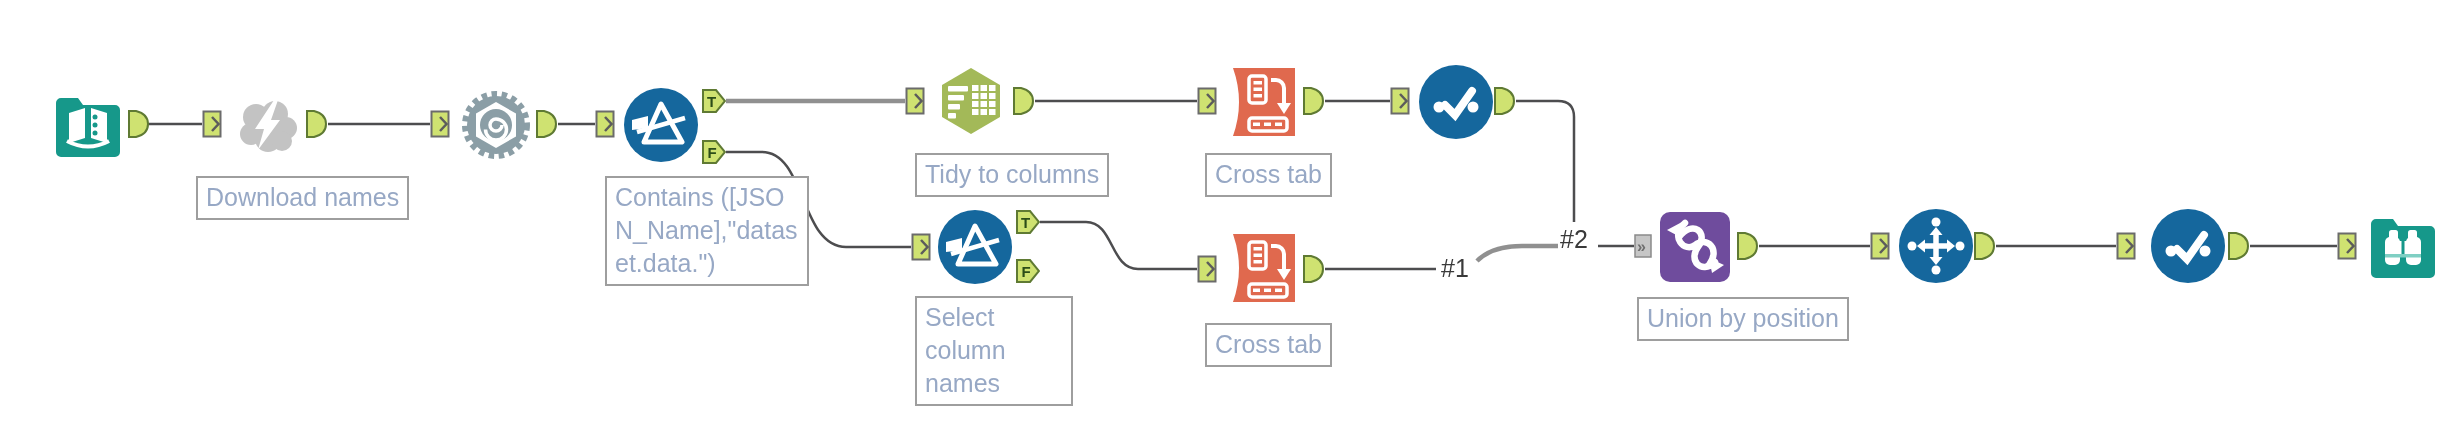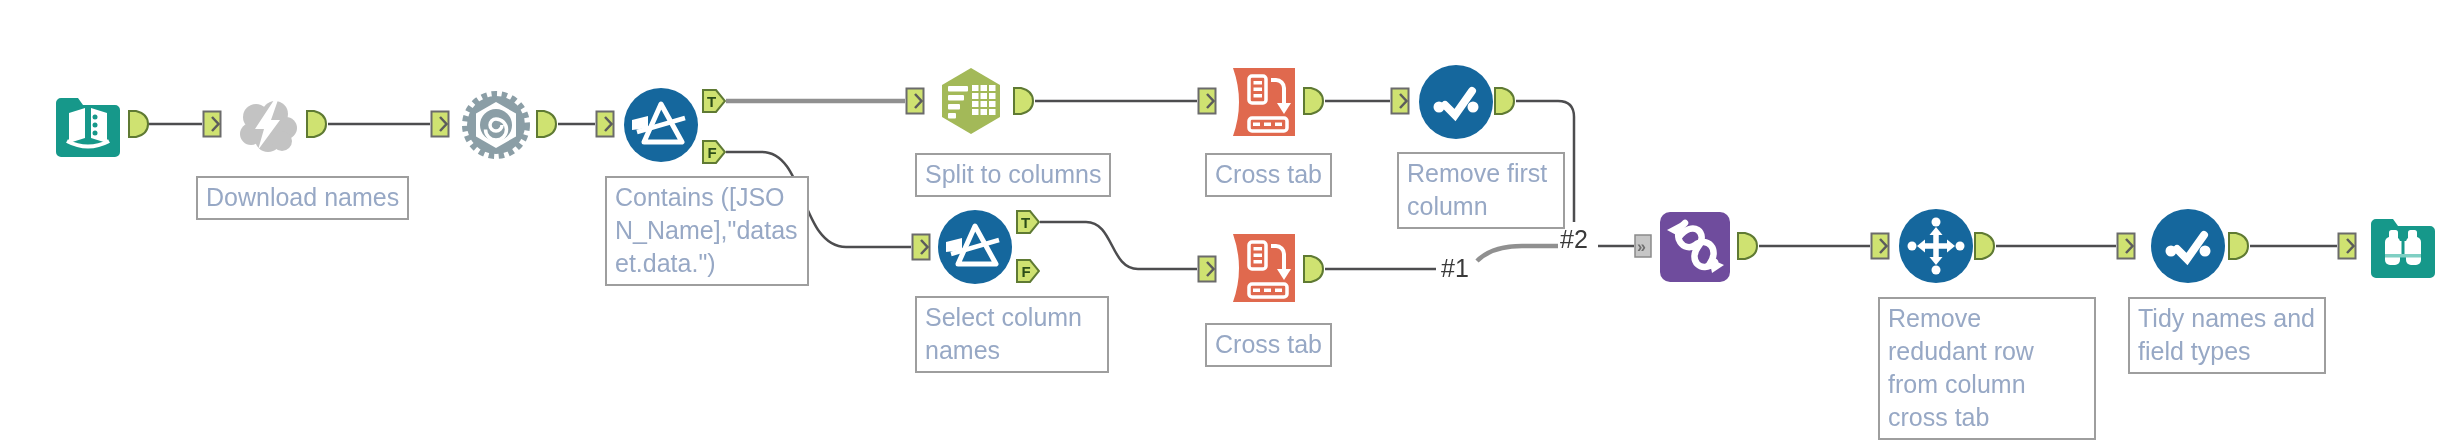--- a/index.html
+++ b/index.html
@@ -305,24 +305,22 @@
           <rect x="41" y="29" width="15" height="28" rx="5"></rect>
         <rect x="33" y="33" width="10" height="13"></rect>
       </g>
       <rect x="36.5" y="33" width="3" height="13" fill="#16988a"></rect>
       <rect x="20" y="46" width="36" height="3.5" fill="#7fcfc3"></rect>
     </svg>
   </div>
 
   <div class="lbl" style="left:196px;top:176px">Download names</div>
   <div class="lbl breakall" style="left:605px;top:176px;width:204px">Contains ([JSON_Name],"dataset.data.")</div>
-  <div class="lbl" style="left:915px;top:153px">Split to columns</div>
-  <div class="lbl wrap" style="left:915px;top:296px;width:194px">Select column names</div>
+  <div class="lbl" style="left:915px;top:153px">Tidy to columns</div>
+  <div class="lbl wrap" style="left:915px;top:296px;width:158px">Select column names</div>
   <div class="lbl" style="left:1205px;top:153px">Cross tab</div>
-  <div class="lbl wrap" style="left:1397px;top:152px;width:168px">Remove first column</div>
   <div class="lbl" style="left:1205px;top:323px">Cross tab</div>
-  <div class="lbl wrap" style="left:1878px;top:297px;width:218px">Remove redudant row from column cross tab</div>
-  <div class="lbl wrap" style="left:2128px;top:297px;width:198px">Tidy names and field types</div>
+  <div class="lbl" style="left:1637px;top:297px">Union by position</div>
 
   <div class="connlbl" style="left:1441px;top:256px">#1</div>
   <div class="connlbl" style="left:1560px;top:227px">#2</div>
 
 </div>
 
 </body></html>

